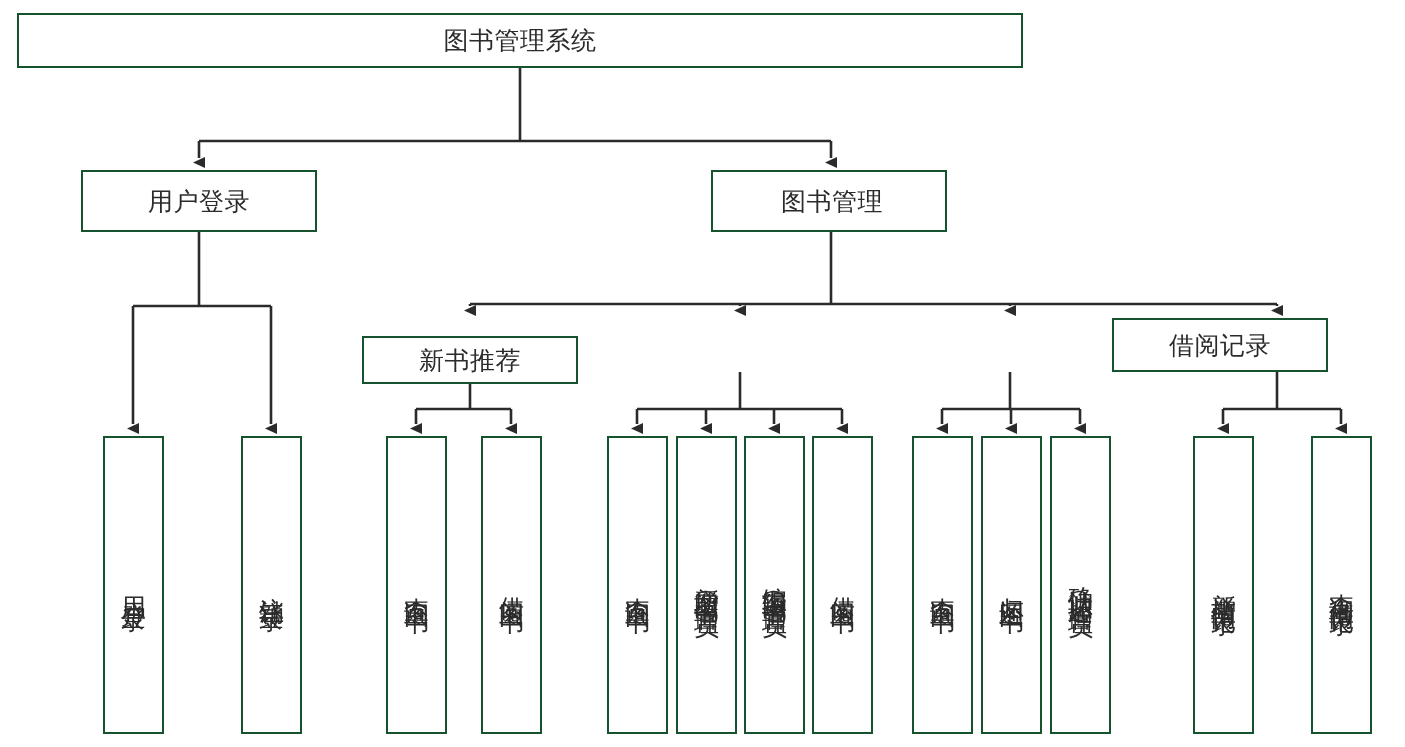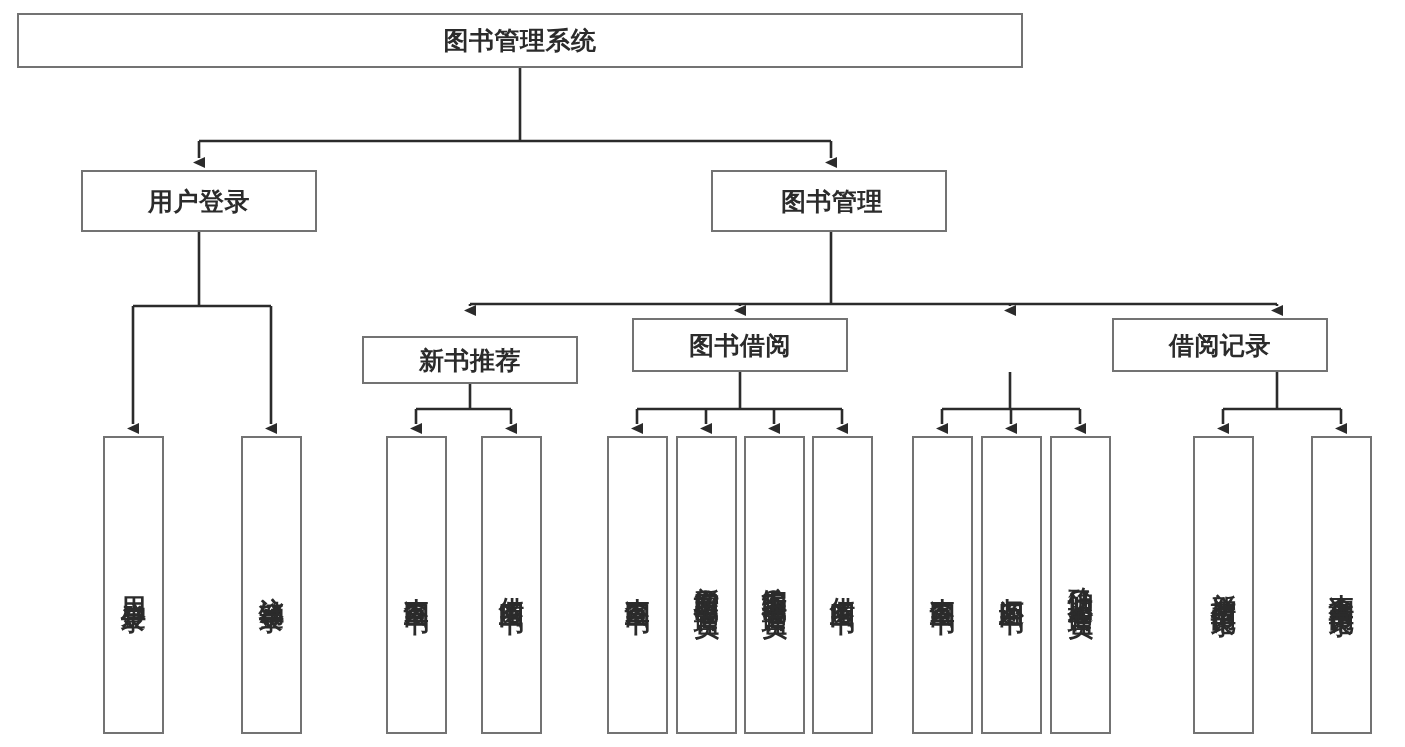--- a/index.html
+++ b/index.html
@@ -23,26 +23,25 @@
     left: 0;
     top: 0;
     width: 1405px;
     height: 747px;
     pointer-events: none;
   }
   .node {
     position: absolute;
     box-sizing: border-box;
     background: #ffffff;
-    border: 2px solid #737373;
+    border: 2px solid #14532d;
     display: flex;
     align-items: center;
     justify-content: center;
     z-index: 2;
-    font-weight: bold;
   }
   .node .label {
     color: #2b2b2b;
     line-height: 1.16;
     text-align: center;
     white-space: nowrap;
   }
   
   .node.horiz .label {
     font-size: 25px;
@@ -134,23 +133,20 @@
   </div>
 
   <div class="node horiz" style="left:711px; top:170px; width:236px; height:62px;padding-left:6px;">
     <span class="label">图书管理</span>
   </div>
 
   <div class="node horiz" style="left:362px; top:336px; width:216px; height:48px;">
     <span class="label">新书推荐</span>
   </div>
 
-  <div class="node horiz" style="left:632px; top:318px; width:216px; height:54px;">
-    <span class="label">图书借阅</span>
-  </div>
 
 
   <div class="node horiz" style="left:1112px; top:318px; width:216px; height:54px;">
     <span class="label">借阅记录</span>
   </div>
 
   <div class="node vert" style="left:103px; top:436px; width:61px; height:298px;">
     <span class="label" style="font-size: 25px; letter-spacing: 4px;">用户登录</span>
   </div>
 

